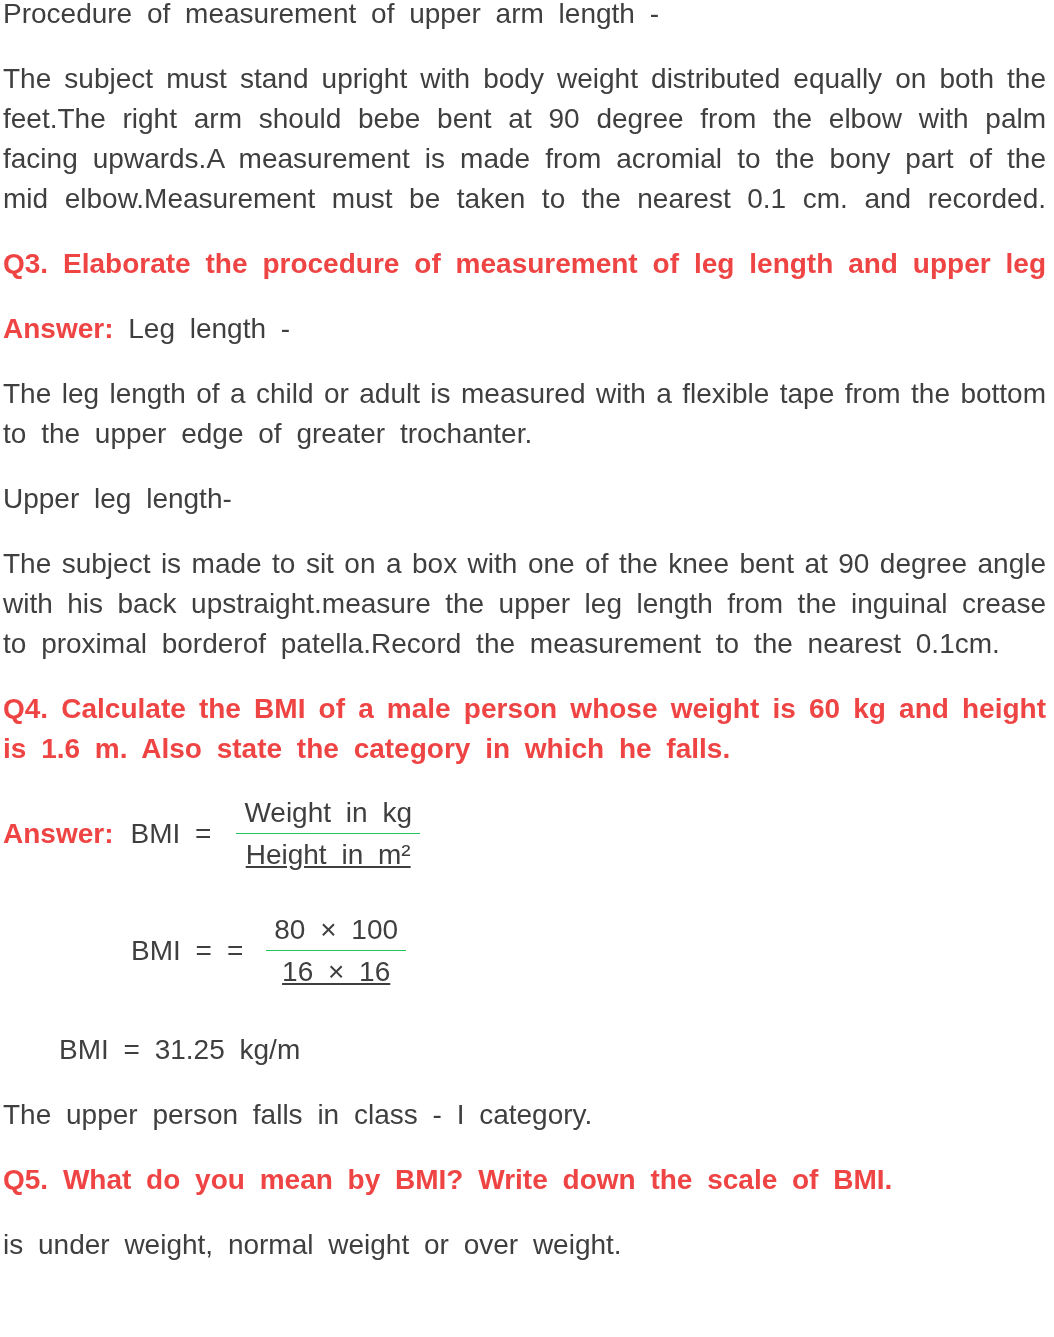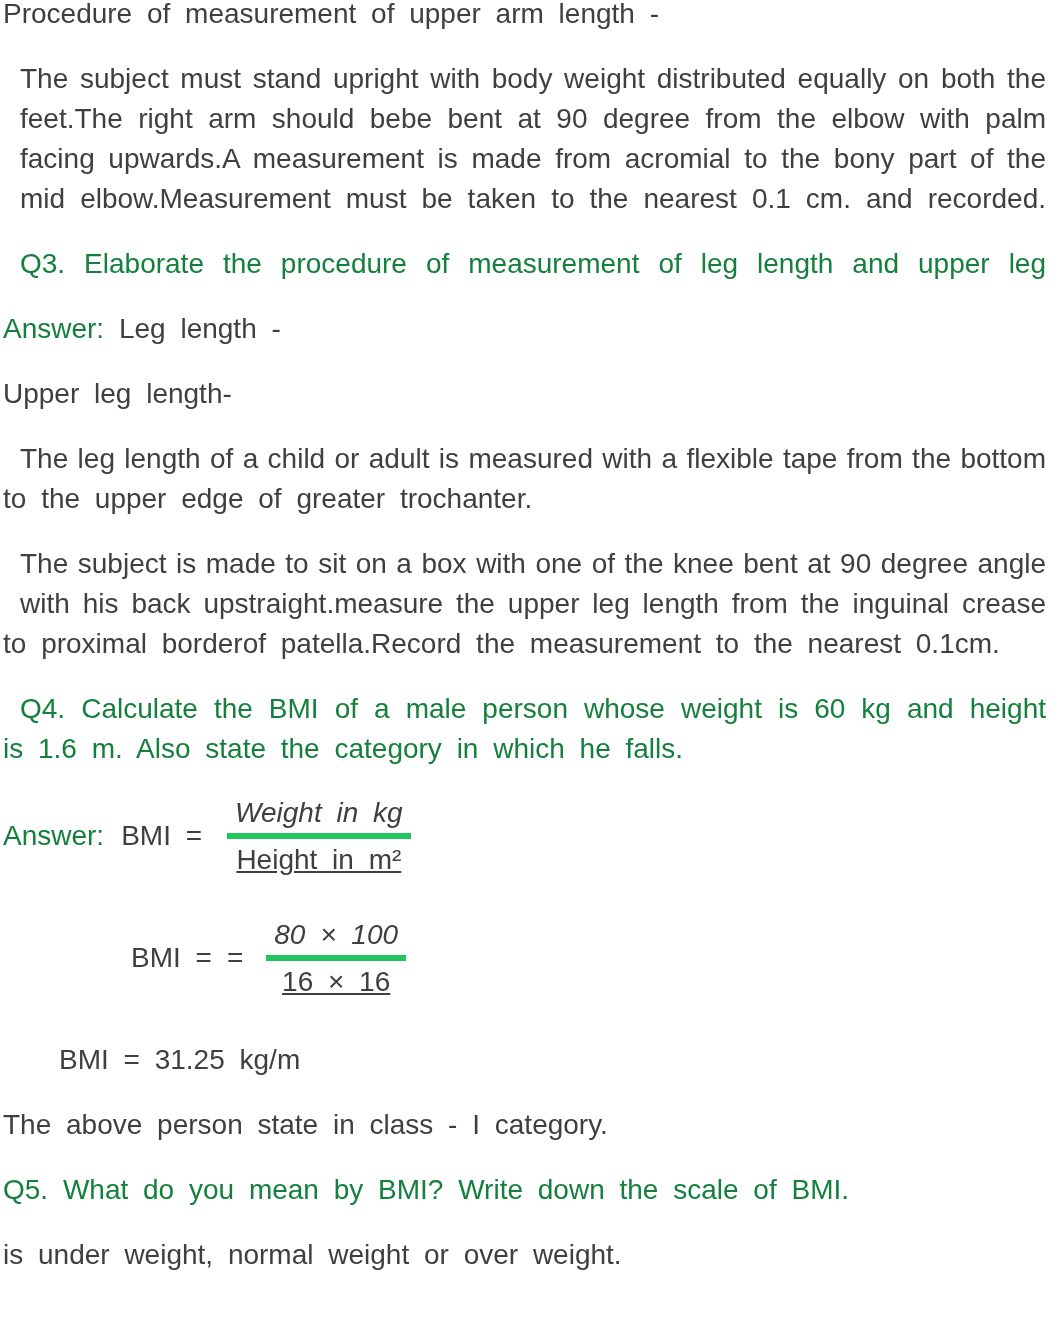--- a/index.html
+++ b/index.html
@@ -18,48 +18,46 @@
     font-size: 28px;
     line-height: 40px;
     color: #3f3f3f;
   }
   .block { margin: 25px 0; }
   .first { margin-top: -6px; }
   
   .line-full {
     text-align: justify;
     text-align-last: justify;
-    margin-left: 17px;
   }
   
   .line-left { word-spacing: 7px; }
   .bold {
-    font-weight: 400;
-    color: #15803d;
+    font-weight: 700;
+    color: #ef4444;
   }
   
   .formula {
     display: flex;
     align-items: center;
     word-spacing: 7px;
   }
   .f-def  { margin: 27px 0 0 0;    column-gap: 17px; }
   .f-calc { margin: 42px 0 0 128px; column-gap: 15px; }
   .f-result { margin: 42px 0 25px 56px; }
   .frac {
     display: inline-block;
     text-align: center;
     margin-left: 8px;
   }
   .frac-num {
     display: block;
     padding: 0 8px 4px 8px;
     line-height: 33px;
-    border-bottom: 6px solid #22c55e;
-    font-style: italic;
+    border-bottom: 1px solid #22c55e;
   }
   .frac-den {
     display: block;
     padding: 4px 8px 0 8px;
     line-height: 33px;
     text-decoration: underline;
   }
 </style>
 </head>
 <body>
@@ -77,26 +75,26 @@
 
   <div class="block bold">
     <div class="line-full">Q3. Elaborate the procedure of measurement of leg length and upper leg</div>
   </div>
 
   <div class="block line-left">
     <span class="bold">Answer:</span>
     <span>Leg length -</span>
   </div>
 
-  <div class="block line-left">Upper leg length-</div>
-
   <div class="block">
     <div class="line-full">The leg length of a child or adult is measured with a flexible tape from the bottom</div>
     <div class="line-left">to the upper edge of greater trochanter.</div>
   </div>
+
+  <div class="block line-left">Upper leg length-</div>
 
   <div class="block">
     <div class="line-full">The subject is made to sit on a box with one of the knee bent at 90 degree angle</div>
     <div class="line-full">with his back upstraight.measure the upper leg length from the inguinal crease</div>
     <div class="line-left">to proximal borderof patella.Record the measurement to the nearest 0.1cm.</div>
   </div>
 
   <div class="block bold">
     <div class="line-full">Q4. Calculate the BMI of a male person whose weight is 60 kg and height</div>
     <div class="line-left">is 1.6 m. Also state the category in which he falls.</div>
@@ -115,21 +113,21 @@
     <span>BMI =</span>
     <span>=</span>
     <span class="frac">
       <span class="frac-num">80 × 100</span>
       <span class="frac-den">16 × 16</span>
     </span>
   </div>
 
   <div class="formula f-result line-left">BMI = 31.25 kg/m</div>
 
-  <div class="block line-left">The above person state in class - I category.</div>
+  <div class="block line-left">The upper person falls in class - I category.</div>
 
   <div class="block bold line-left">Q5. What do you mean by BMI? Write down the scale of BMI.</div>
 
   <div class="block">
     <div class="line-left">is under weight, normal weight or over weight.</div>
   </div>
 
 </div>
 
 </body></html>

